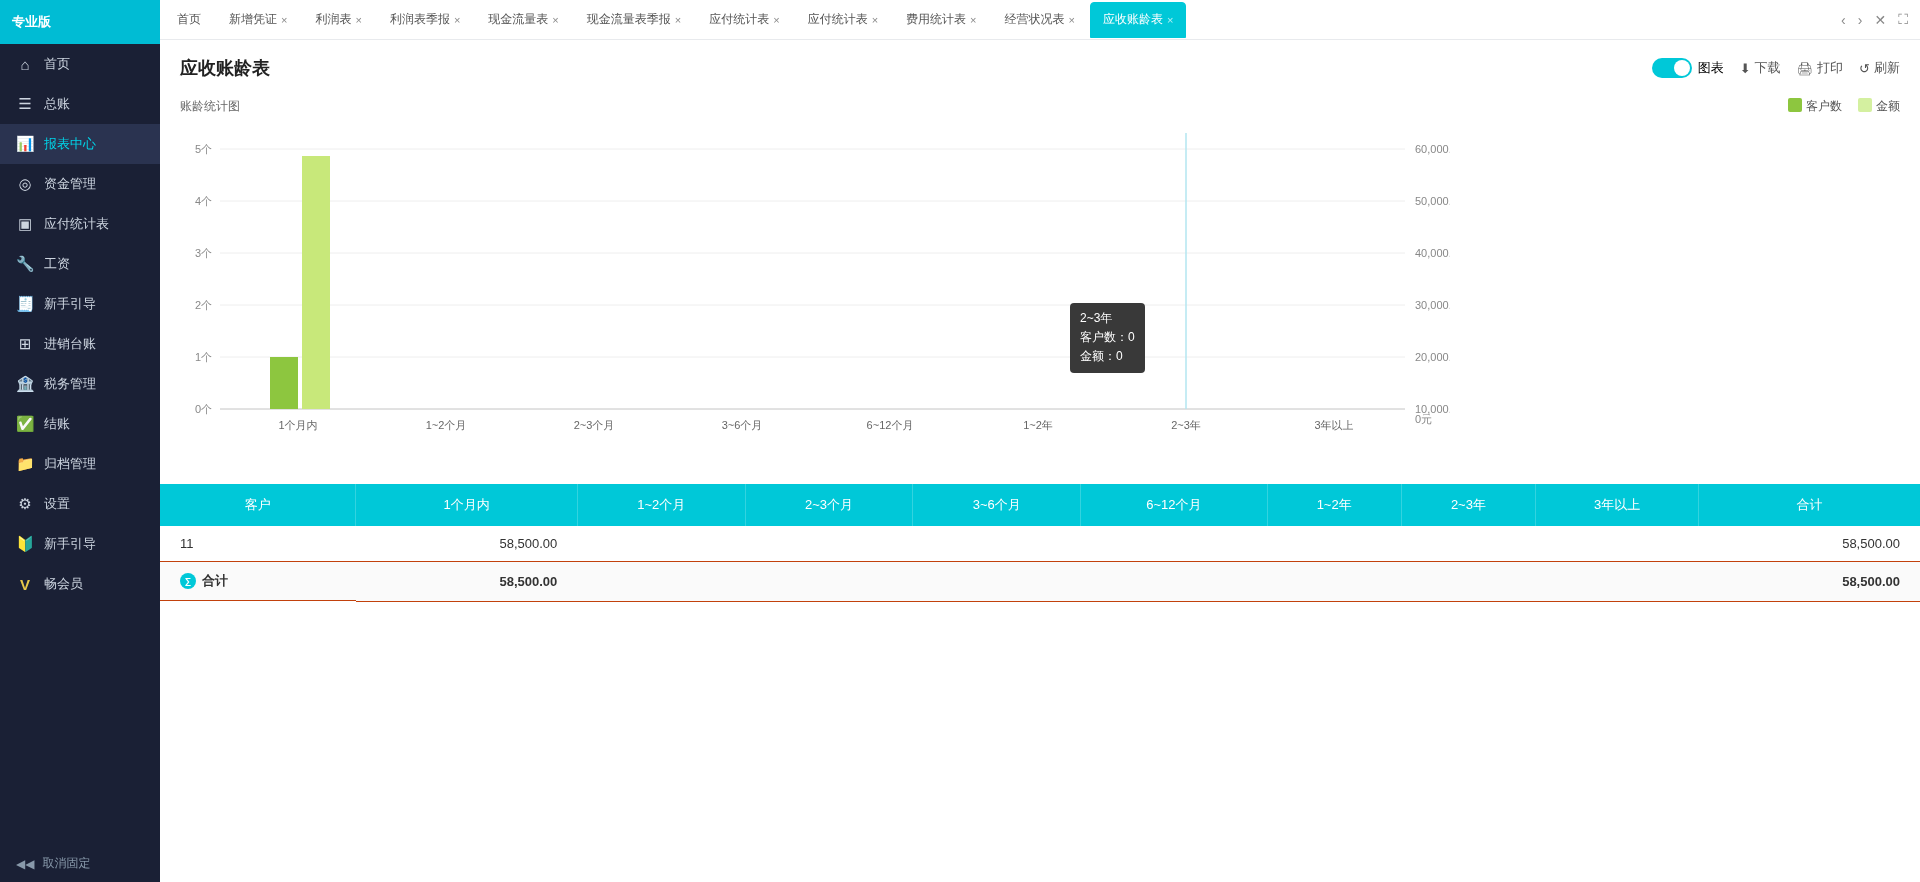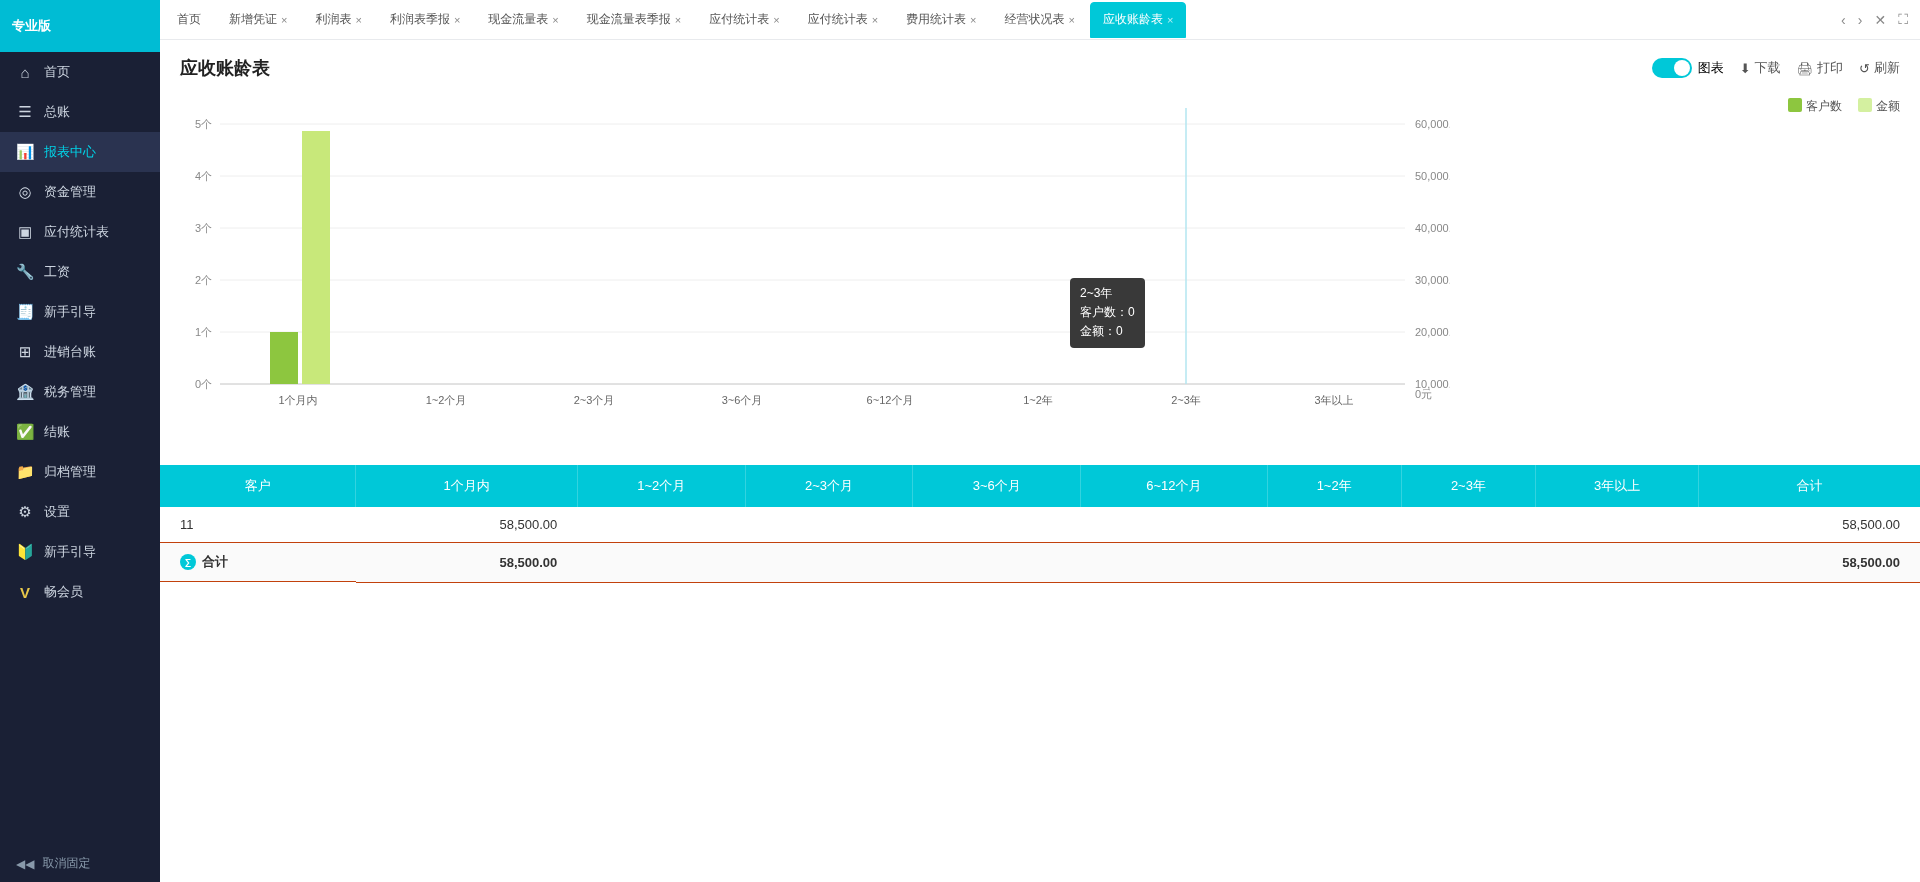--- a/index.html
+++ b/index.html
@@ -10,21 +10,21 @@
       width: 160px;
       background: #1a2035;
       color: #cdd5e0;
       display: flex;
       flex-direction: column;
       height: 100%;
       flex-shrink: 0;
     }
     .sidebar-logo {
       background: #00bcd4;
-      height: 52px;
+      height: 44px;
       display: flex;
       align-items: center;
       padding: 0 12px;
       color: white;
       font-size: 13px;
       font-weight: bold;
     }
     .sidebar-item {
       display: flex;
       align-items: center;
@@ -196,21 +196,21 @@
       border-radius: 4px;
       line-height: 1.6;
       white-space: nowrap;
       pointer-events: none;
     }
 
     
     .data-table {
       width: 100%;
       border-collapse: collapse;
-      margin-top: 14px;
+      margin-top: 8px;
     }
     .table-header-row {
       background: #00c8d8;
       color: white;
     }
     .table-header-row th {
       padding: 12px 8px;
       font-weight: normal;
       font-size: 13px;
       border-right: 1px solid rgba(255,255,255,0.2);
@@ -393,20 +393,21 @@
           <span>打印</span>
         </div>
         <div class="action-btn">
           <span>↺</span>
           <span>刷新</span>
         </div>
       </div>
     </div>
 
     <div class="chart-area">
+      <div class="chart-title">账龄统计图</div>
       <div class="chart-legend">
         <div class="legend-item">
           <div class="legend-dot" style="background:#8dc63f;"></div>
           <span>客户数</span>
         </div>
         <div class="legend-item">
           <div class="legend-dot" style="background:#d4f0a0;"></div>
           <span>金额</span>
         </div>
       </div>

